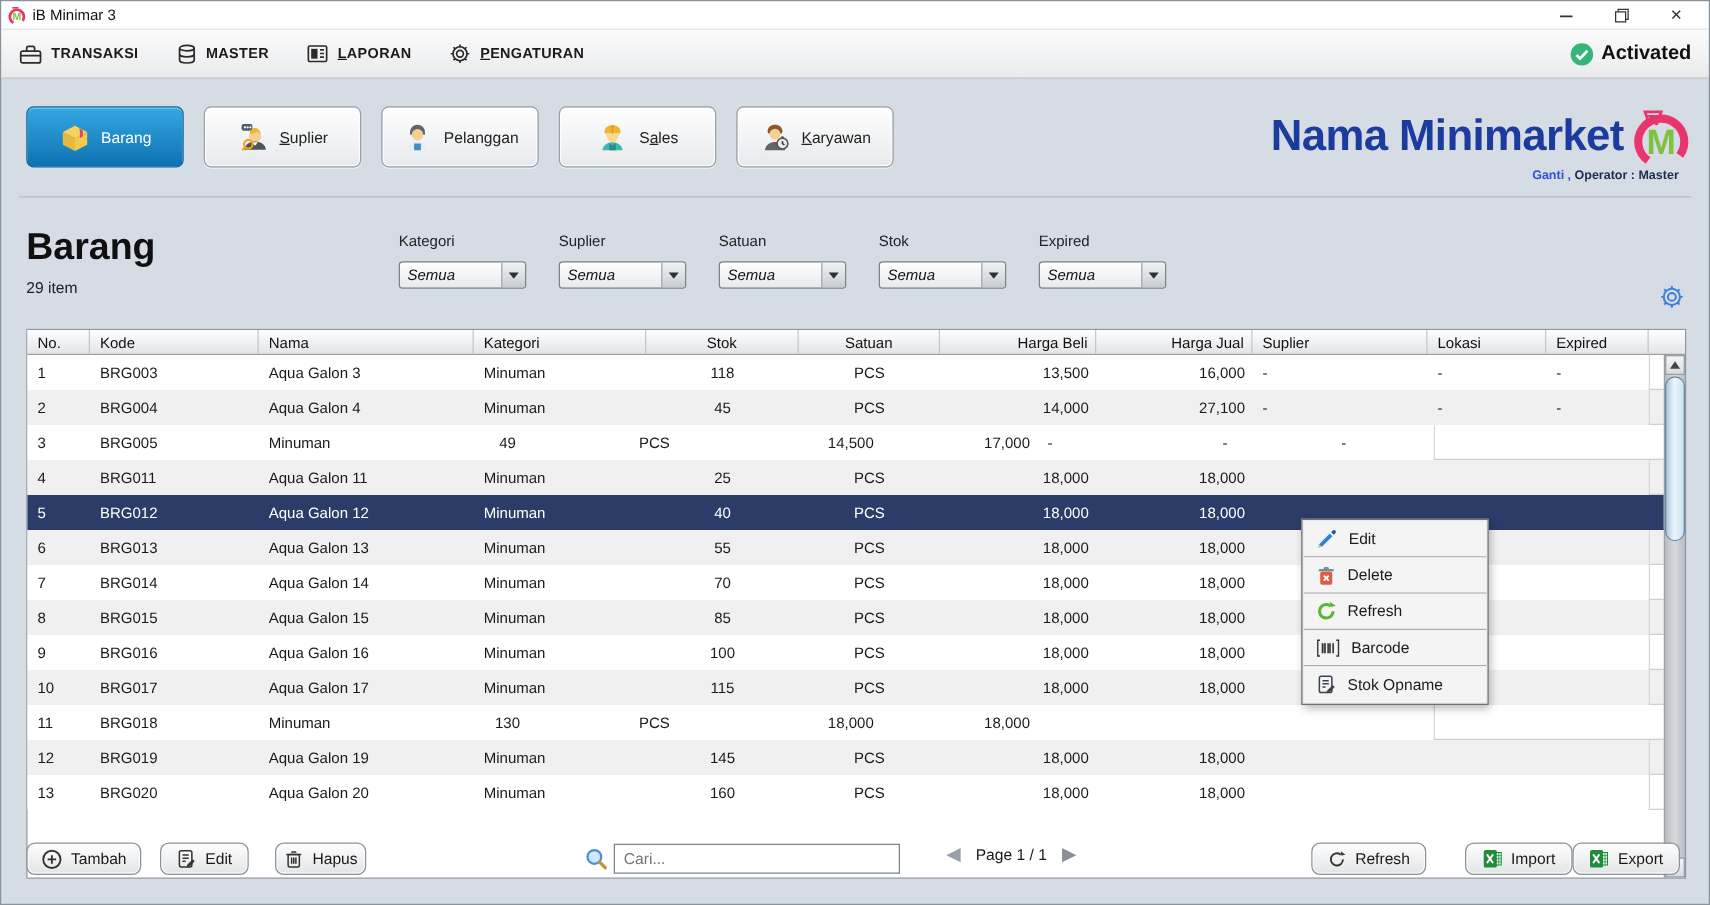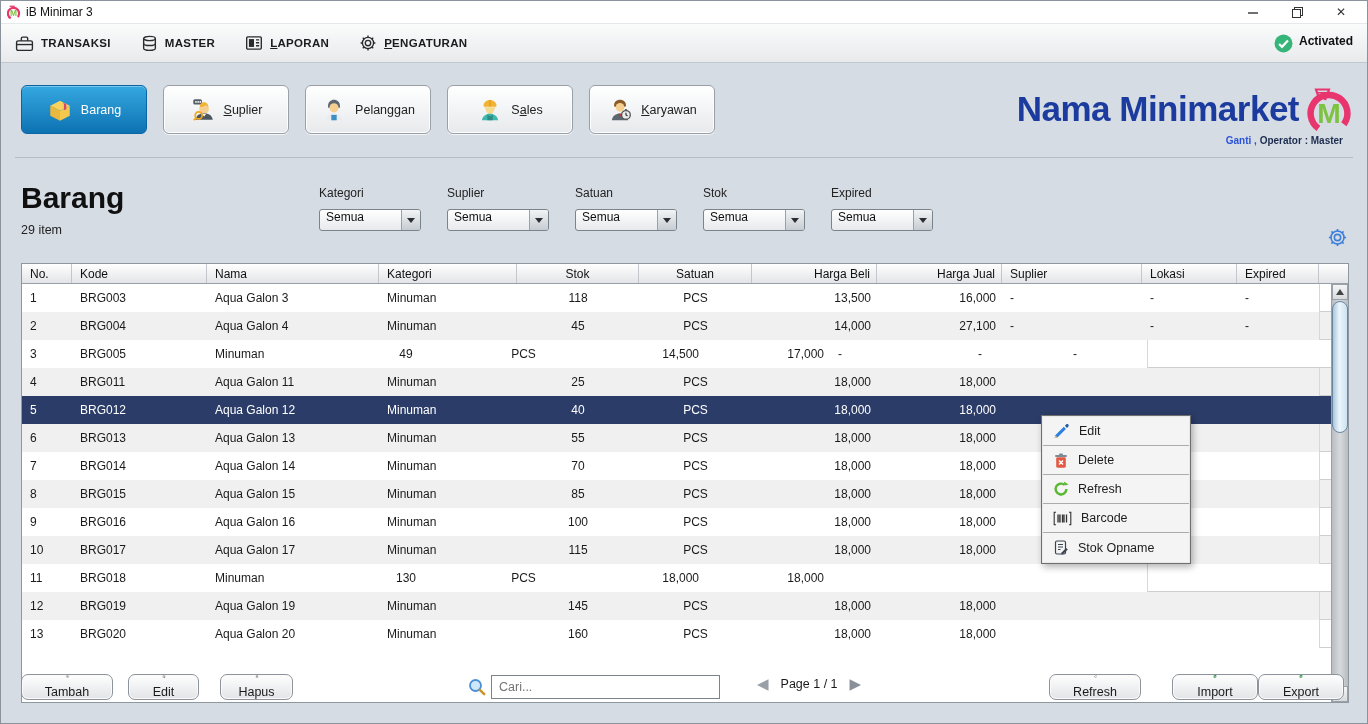--- a/index.html
+++ b/index.html
@@ -10,42 +10,42 @@
   
   .titlebar { position:absolute; top:0; left:0; right:0; height:22px; background:#ffffff; display:flex; align-items:center; padding:0 5px; }
   .titlebar .apptitle { font-size:12px; color:#111; margin-left:5px; }
   .wctrls { margin-left:auto; display:flex; align-items:center; gap:30px; padding-right:14px; }
   .wbtn { width:14px; height:14px; display:flex; align-items:center; justify-content:center; color:#333; font-size:12px; cursor:default; }
 
   
   .menubar { position:absolute; top:22px; left:0; right:0; height:40px; background:linear-gradient(#fbfbfb,#e8eaec); border-top:1px solid #e6e9ec; border-bottom:1px solid #c2c8cf; display:flex; align-items:center; padding:0 14px; gap:30px; }
   .menuitem { display:flex; align-items:center; gap:7px; font-size:11.5px; font-weight:bold; color:#1b1b1b; letter-spacing:.3px; cursor:default; }
   .menuitem .u { text-decoration:underline; }
-  .activated { margin-left:auto; display:flex; gap:6px; font-size:12px; font-weight:bold; color:#111; }
+  .activated { margin-left:auto; display:flex; align-items:center; gap:6px; font-size:16px; font-weight:bold; color:#111; }
 
   
   .tabbtn { position:absolute; top:84px; width:126px; height:49px; border-radius:6px; display:flex; align-items:center; justify-content:center; gap:8px; font-size:12.5px; color:#222; background:linear-gradient(#ffffff,#e7e9ec); border:1px solid #9aa0a8; box-shadow:inset 0 0 0 1px #fdfdfd, 0 1px 0 rgba(255,255,255,.7); cursor:pointer; }
   .tabbtn.active { background:linear-gradient(#35a8e0,#0d72b2); border:1px solid #0a65a2; color:#fff; box-shadow:inset 0 1px 0 rgba(255,255,255,.35); }
   .tabbtn .u { text-decoration:underline; }
   .tab-icon { width:26px; height:26px; flex:0 0 auto; }
 
   
   .brand { position:absolute; top:82px; right:12px; display:flex; align-items:center; gap:4px; }
   .brand-name { font-size:35px; font-weight:bold; color:#1c3b9e; letter-spacing:-0.5px; }
   .operator-line { position:absolute; top:134px; right:24px; font-size:10px; font-weight:bold; color:#1c2c4e; }
   .operator-line .ganti { color:#2a52d8; cursor:pointer; }
   .rule { position:absolute; top:156px; left:14px; right:14px; height:1px; background:#b6bcc6; }
 
   
   .page-title { position:absolute; top:180px; left:20px; font-size:30px; font-weight:bold; color:#101010; }
   .item-count { position:absolute; top:222px; left:20px; font-size:12.5px; color:#222; }
   .filters { position:absolute; top:185px; left:318px; display:flex; }
   .filter { width:128px; }
   .filter-label { font-size:12px; color:#222; margin-bottom:9px; }
-  .dropdown { width:102px; height:22px; background:linear-gradient(#ffffff,#e7e9ec); border:1px solid #7b838d; border-radius:3px; display:flex; align-items:flex-start; font-size:12px; color:#111; cursor:pointer; overflow:hidden; }
+  .dropdown { width:102px; height:22px; background:linear-gradient(#ffffff,#e7e9ec); border:1px solid #7b838d; border-radius:3px; display:flex; align-items:center; font-size:12px; color:#111; cursor:pointer; overflow:hidden;font-style:italic; }
   .dropdown .val { flex:1; padding-left:6px; }
   .dropdown .arrow { width:19px; height:100%; background:linear-gradient(#f2f4f6,#c7ccd2); border-left:1px solid #9aa1a9; display:flex; align-items:center; justify-content:center; }
   .dropdown .arrow:after { content:""; border:4px solid transparent; border-top:5px solid #2b2f33; margin-top:4px; }
   .gear-blue { position:absolute; top:226px; left:1326px; width:21px; height:21px; cursor:pointer; }
 
   
   .tablewrap { position:absolute; top:262px; left:20px; width:1328px; height:440px; background:#fff; border:1px solid #8f979f; }
   .thead { display:flex; height:20px; background:linear-gradient(#ffffff,#e2e4e7); border-bottom:1px solid #9aa0a8; }
   .hcell { font-size:12px; color:#111; padding-left:8px; display:flex; align-items:center; border-right:1px solid #c3c6ca; overflow:hidden; white-space:nowrap; }
   .hf { flex:1; border-right:none; }
@@ -72,21 +72,21 @@
   .tri-down { border:4px solid transparent; border-top:6px solid #444; margin-bottom:-4px; }
   .sthumb { position:absolute; left:0; top:17px; width:16px; height:132px; background:linear-gradient(90deg,#a9c6dd,#ecf5fc 45%,#cde2f2); border:1px solid #6b87a0; border-radius:8px; }
 
   
   .ctx { position:absolute; left:1040px; top:414px; width:150px; background:#e9e9e9; border:1px solid #6f6f6f; padding:1px; box-shadow:2px 3px 7px rgba(0,0,0,.3); }
   .ctx-item { height:29px; background:#f4f4f4; border-bottom:1px solid #ababab; display:flex; align-items:center; gap:9px; padding:0 10px; font-size:12.5px; color:#1c1c1c; cursor:pointer; }
   .ctx-item:last-child { border-bottom:none; }
   .ctx-item svg { flex:0 0 auto; }
 
   
-  .fbtn { position:absolute; top:673px; height:26px; border-radius:7px; background:linear-gradient(#fefefe,#e2e4e7); border:1px solid #8d939b; display:flex; align-items:center; justify-content:center; gap:7px; font-size:12.5px; color:#1a1a1a; cursor:pointer; box-shadow:inset 0 0 0 1px #fbfbfb;flex-direction:column; }
+  .fbtn { position:absolute; top:673px; height:26px; border-radius:7px; background:linear-gradient(#fefefe,#e2e4e7); border:1px solid #8d939b; display:flex; align-items:center; justify-content:center; gap:7px; font-size:12.5px; color:#1a1a1a; cursor:pointer; box-shadow:inset 0 0 0 1px #fbfbfb; }
   .search-icon { position:absolute; left:466px; top:676px; width:20px; height:20px; }
   .search-input { position:absolute; left:490px; top:674px; width:229px; height:24px; border:1px solid #7b838d; font-size:12.5px; padding:0 7px; font-family:"Liberation Sans",sans-serif; color:#111; background:#fff; }
   .pager { position:absolute; left:756px; top:675px; display:flex; align-items:center; gap:12px; }
   .pgarrow { font-size:15px; color:#9aa0a7; cursor:pointer; line-height:1; }
   .pgarrow.r { color:#8a9097; }
   .pagelabel { font-size:12.5px; color:#1a1a1a; }
 </style>
 </head>
 <body>
 

